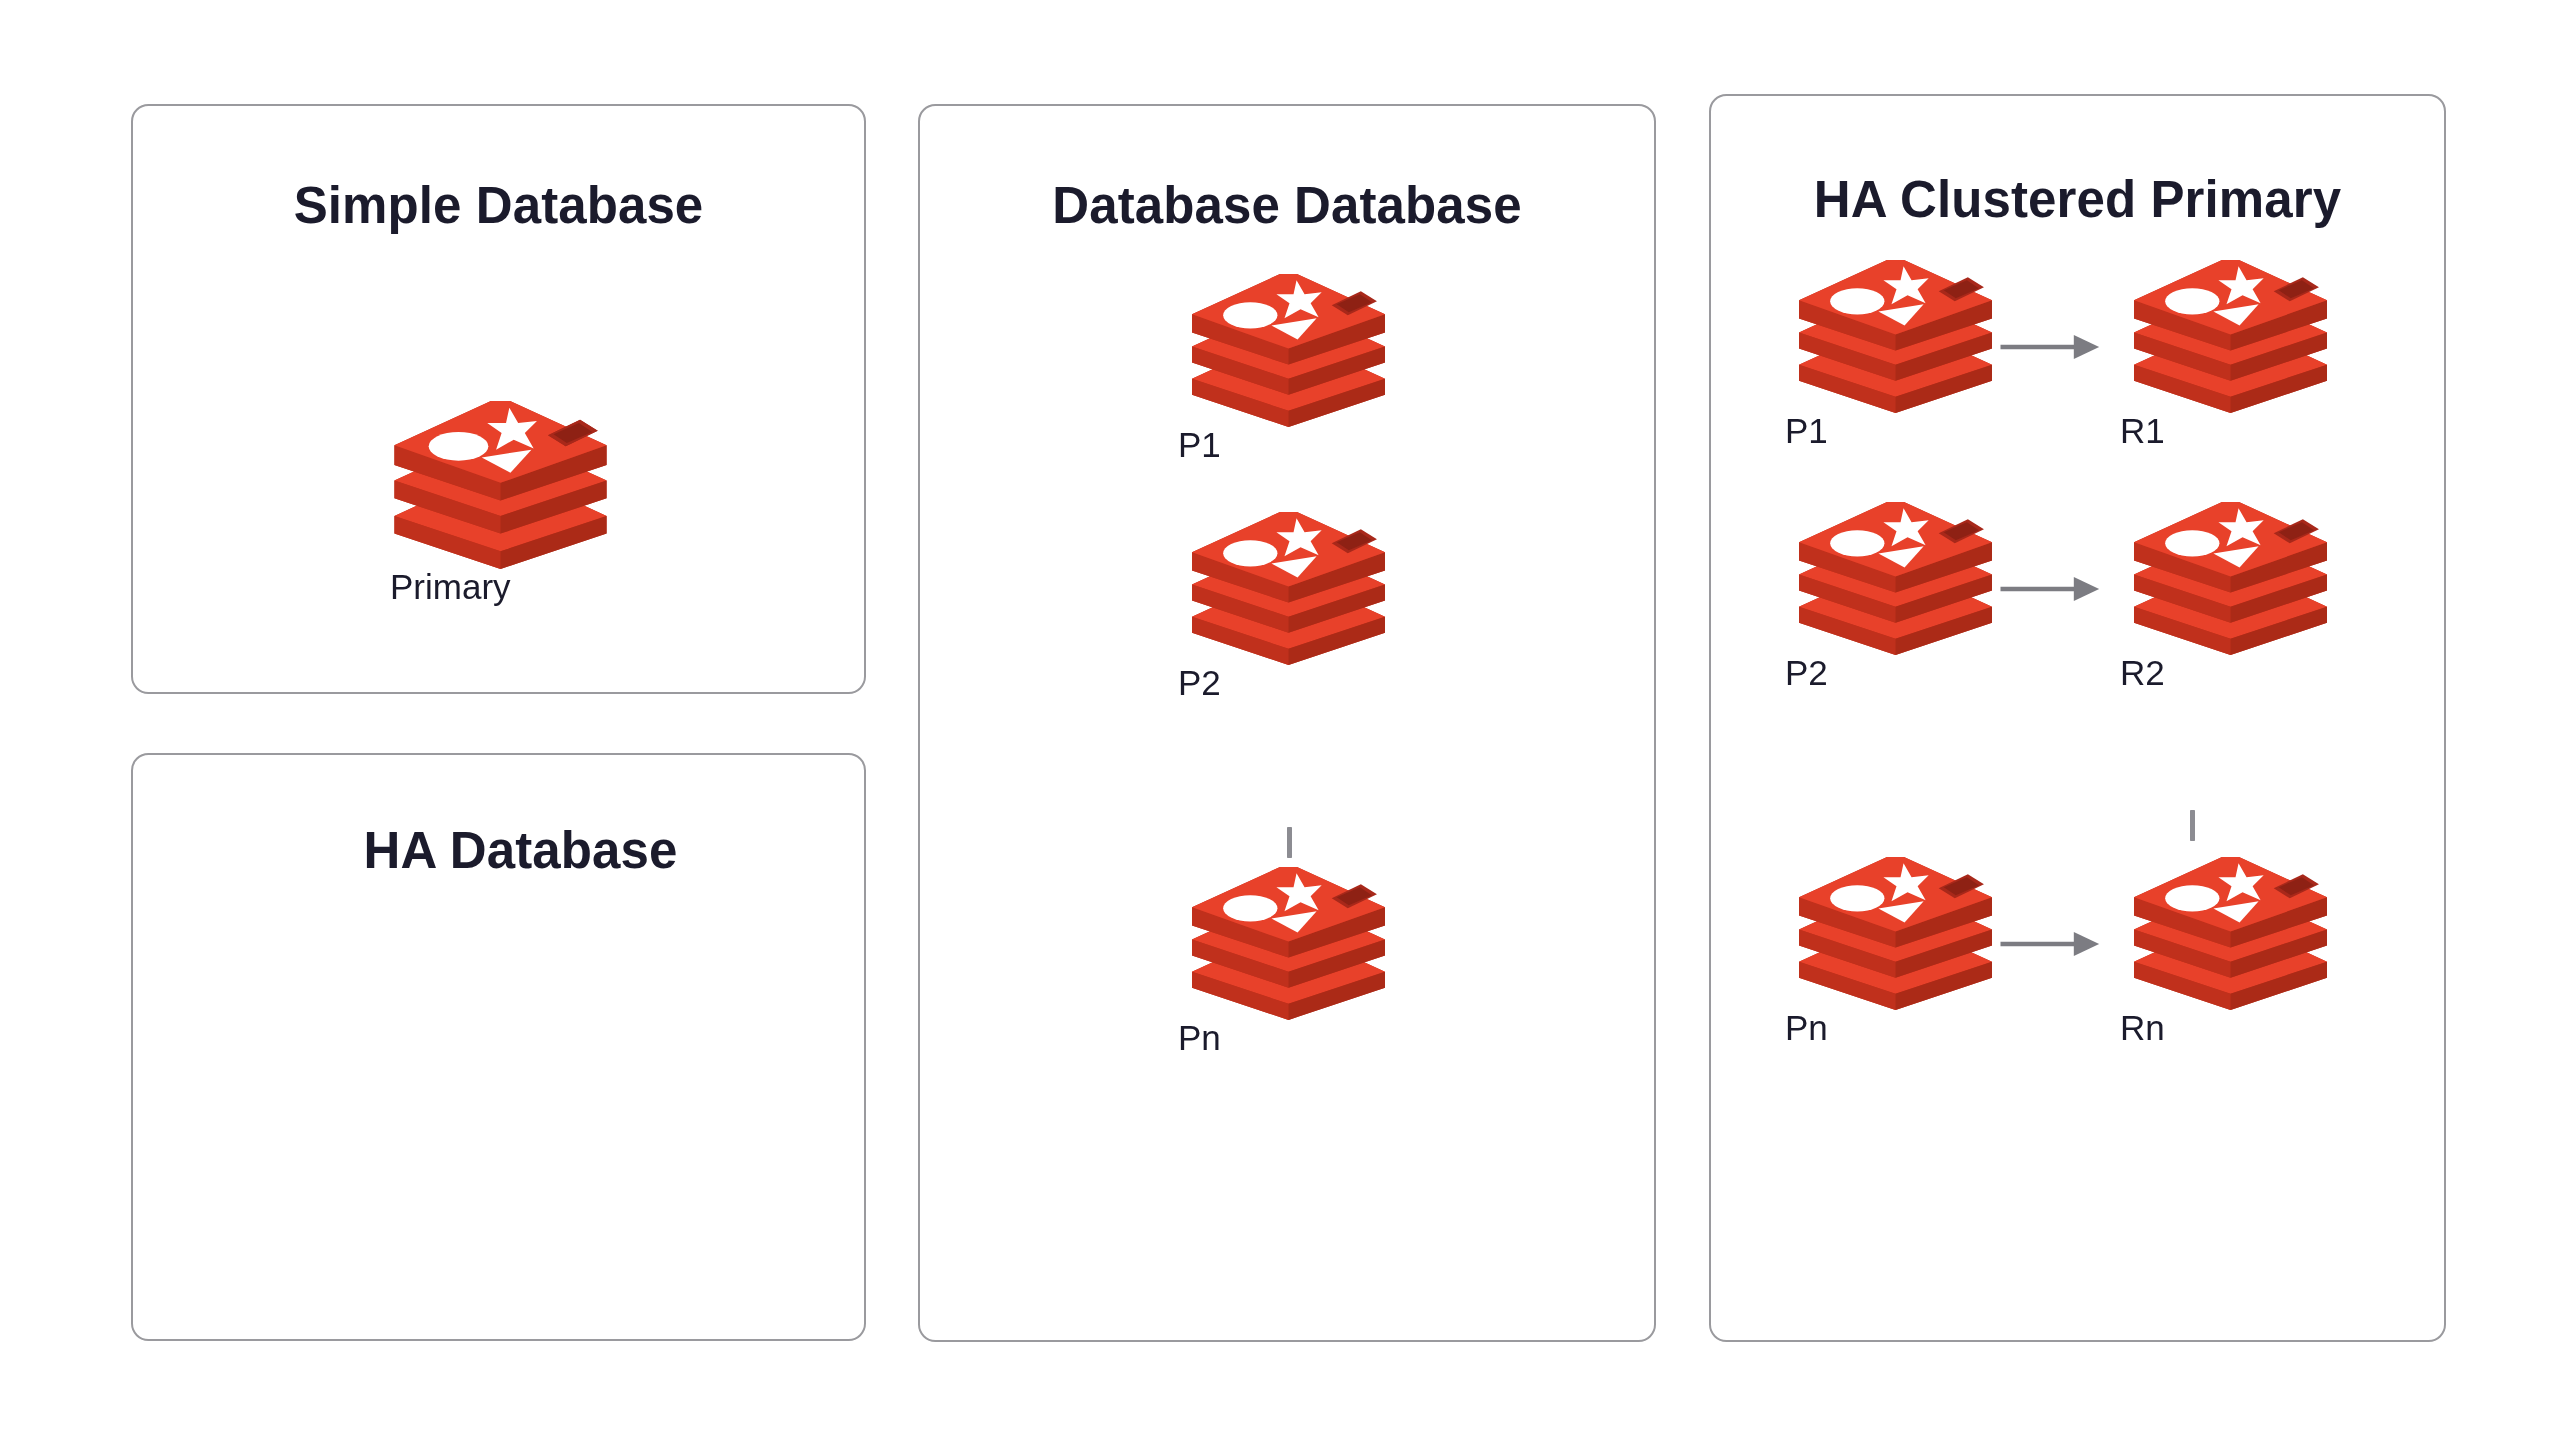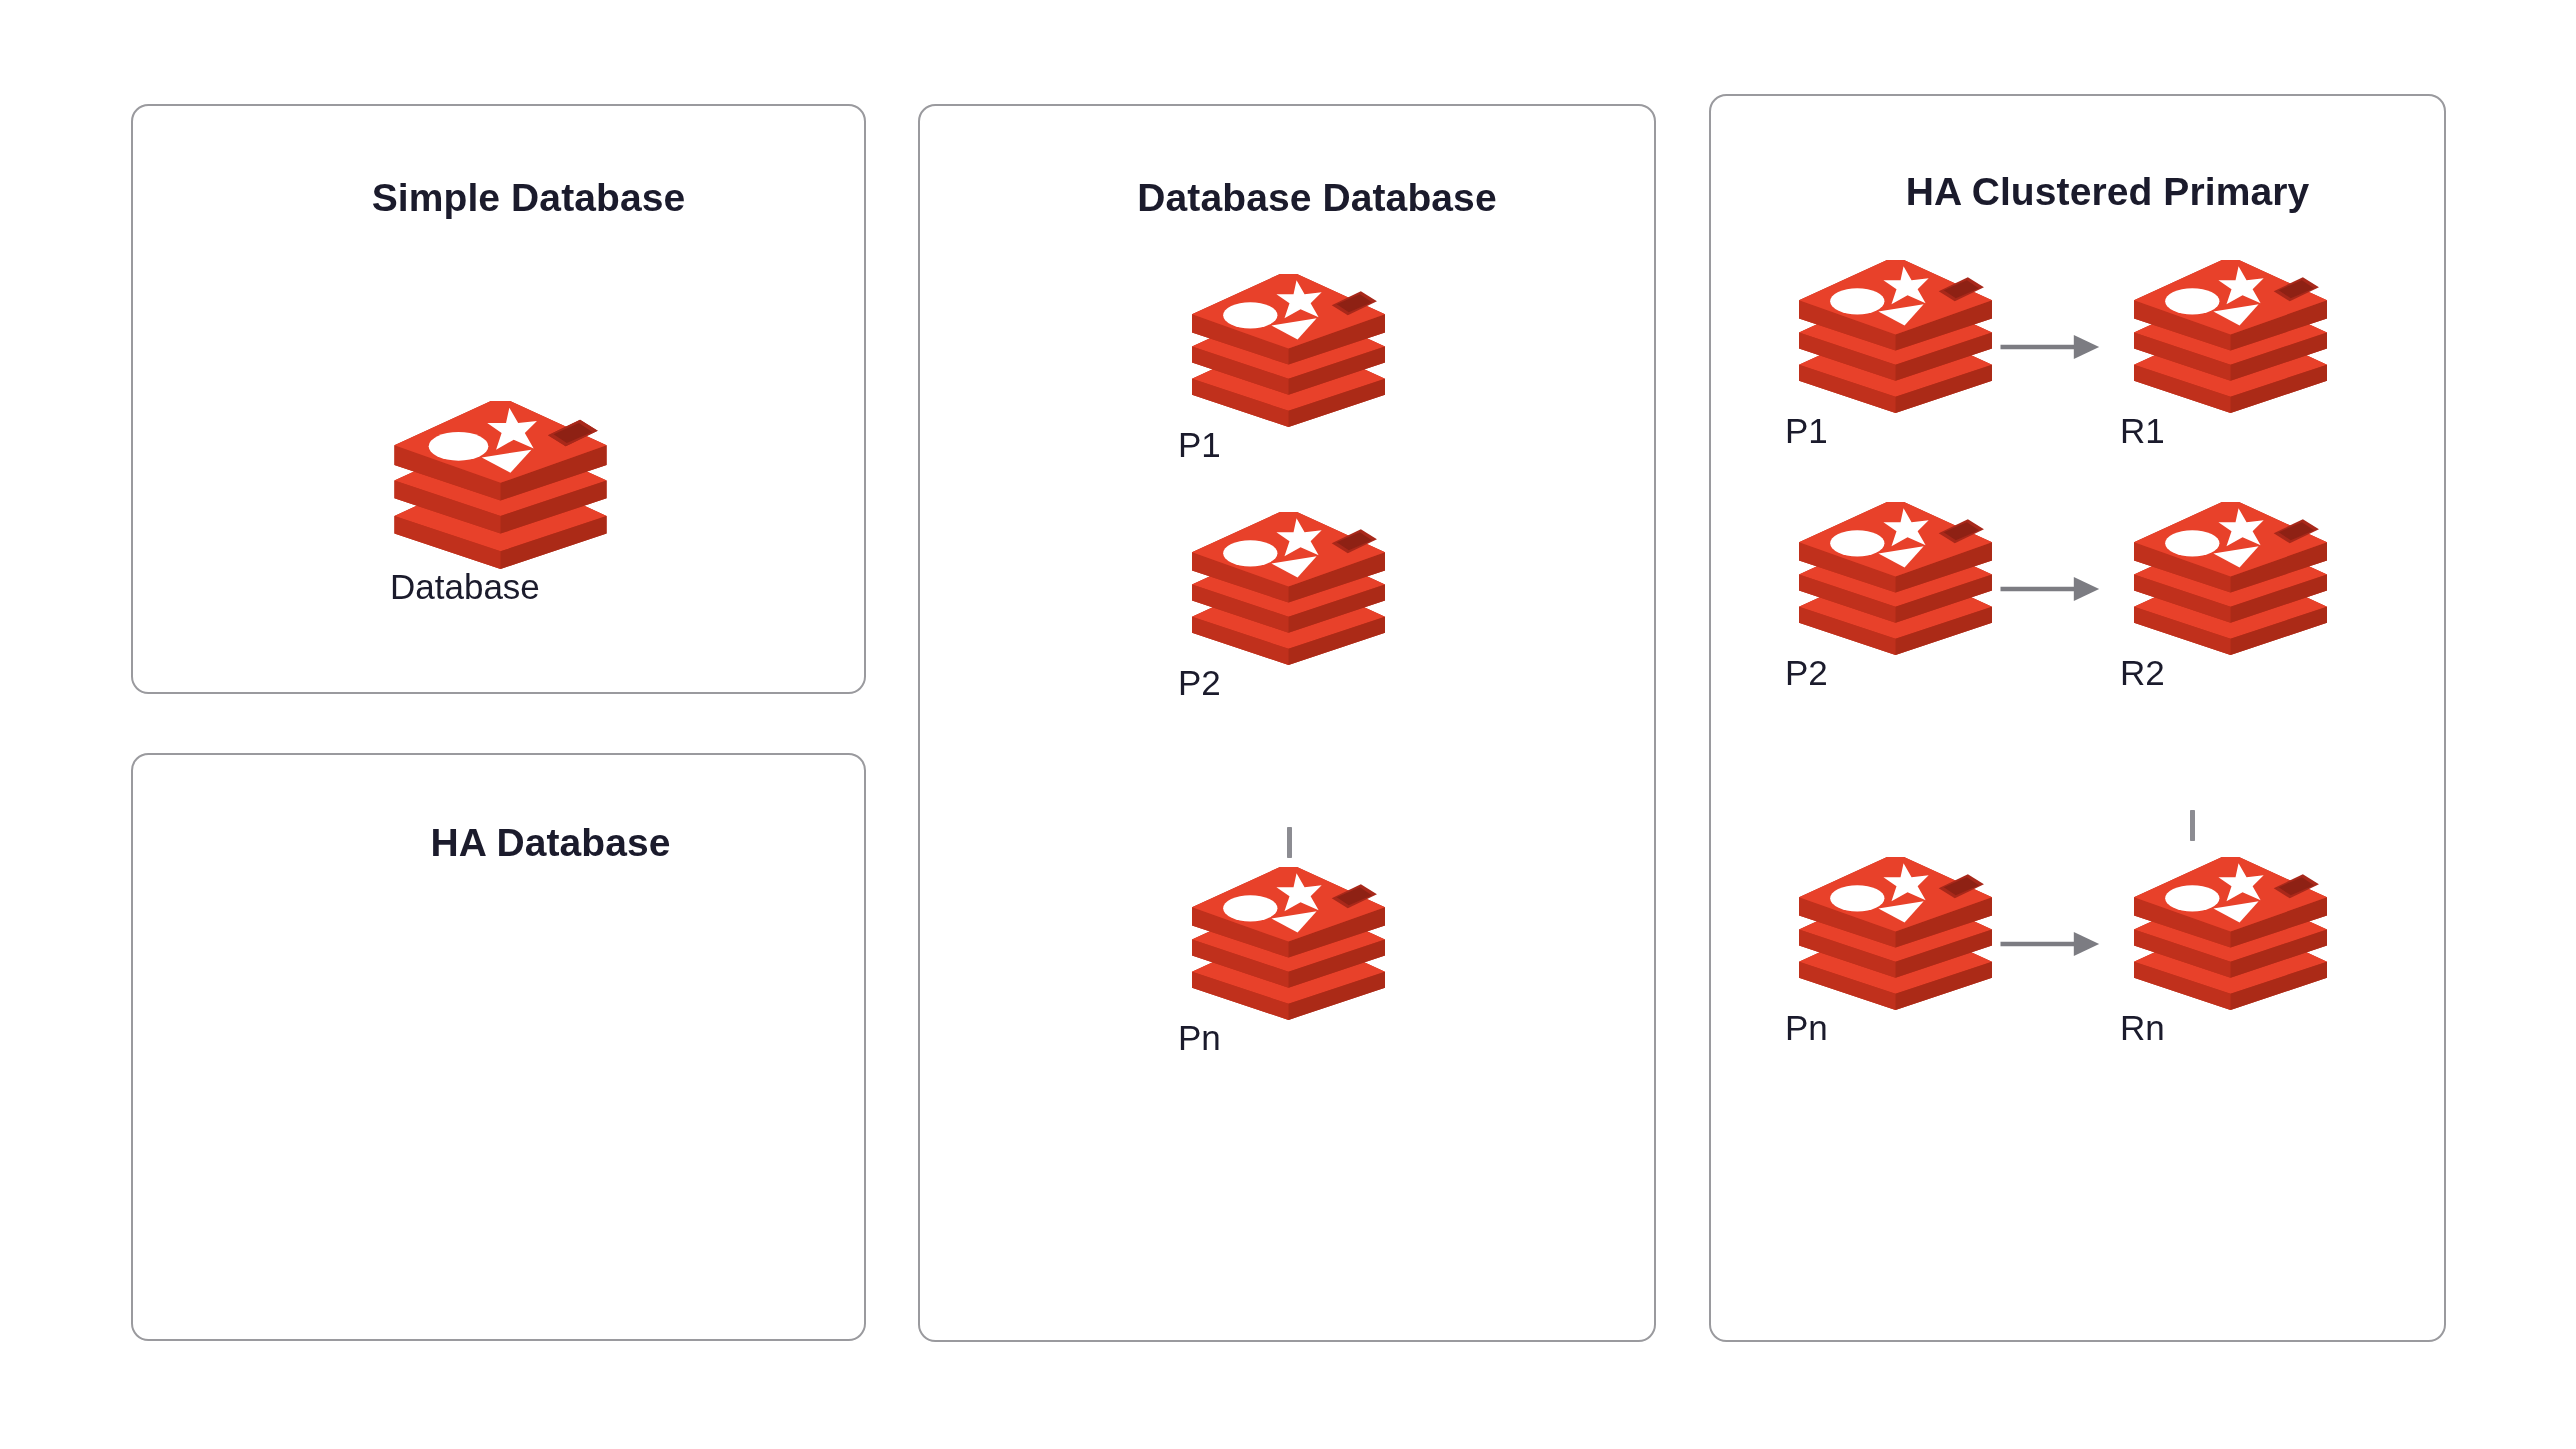--- a/index.html
+++ b/index.html
@@ -31,26 +31,25 @@
   #card-simple      { left: 131px;  top: 104px;  width: 735px; height: 590px; }
   #card-ha          { left: 131px;  top: 753px; width: 735px; height: 588px; }
   #card-clustered   { left: 918px; top: 104px;  width: 738px; height: 1238px; }
   #card-haclustered { left: 1709px; top: 94px;  width: 737px; height: 1248px; }
 
   .card-title {
     position: absolute;
     left: 0;
     width: 100%;
     text-align: center;
-    font-size: 39px;
+    font-size: 51px;
     font-weight: bold;
     color: #1b1b2c;
     letter-spacing: 0.1px;
     white-space: nowrap;
-    margin-left: 30px;
   }
   #card-simple      .card-title { top: 70px; }
   #card-ha          .card-title { top: 66px; padding-left: 44px; }
   #card-clustered   .card-title { top: 70px; }
   #card-haclustered .card-title { top: 74px; }
 
   
   .node {
     position: absolute;
     width: 221px;
@@ -151,21 +150,21 @@
 
           <path d="M108 6 L116 20 L133 18 L122 29 L130 43 L112 35 L96 44 L101 29 L88 20 L105 20 Z" fill="#FFFFFF"></path>
 
           <path d="M83 51 L128 44 L109 65 Z" fill="#FFFFFF"></path>
 
           <path d="M143 31 L172 17 L188 27 L159 41 Z" fill="#A8281A"></path>
           <path d="M143 31 L159 41 L188 27 L172 17 Z" fill="#A8281A"></path>
           <path d="M148 30 L171 20 L183 28 L160 38 Z" fill="#8E2114"></path>
         </svg>
       </div>
-      <div class="node-label">Database</div>
+      <div class="node-label">Primary</div>
     </div>
   </div>
 
   <div class="card" id="card-ha">
     <div class="card-title">HA Database</div>
 
   </div>
 
   <div class="card" id="card-clustered">
     <div class="card-title">Database Database</div>

